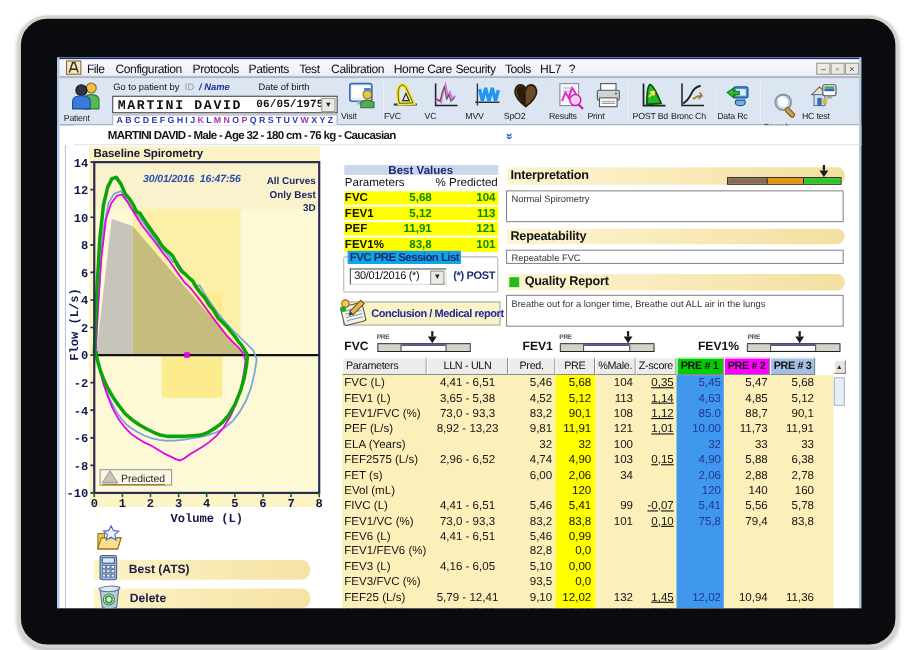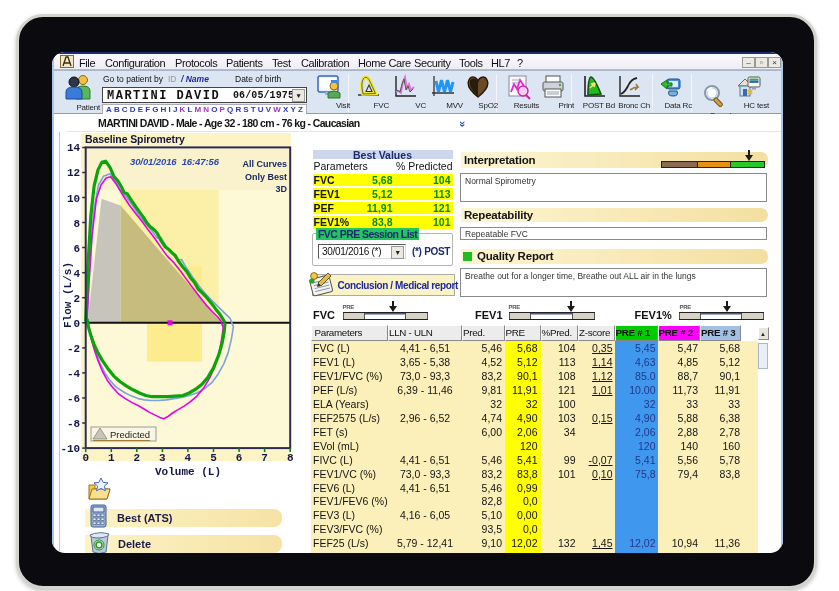--- a/index.html
+++ b/index.html
@@ -3,37 +3,37 @@
 <meta charset="utf-8">
 <style>
 html,body{margin:0;padding:0;}
 body{width:839px;height:591px;background:#ffffff;overflow:hidden;position:relative;
  font-family:"Liberation Sans",sans-serif;}
 *{box-sizing:border-box;}
 .abs{position:absolute;}
 .tablet{position:absolute;left:16px;top:14px;width:801px;height:575px;
  background:#0b0b0f;border:3px solid #d4d4ce;border-radius:27px;
  box-shadow:0 2px 4px rgba(0,0,0,0.25);}
-.screen{position:absolute;left:52px;top:52px;width:731px;height:501px;background:#ffffff;overflow:hidden;border-radius:13px;}
+.screen{position:absolute;left:52px;top:52px;width:731px;height:501px;background:#ffffff;overflow:hidden;}
 .navtop{position:absolute;left:0;top:0;width:731px;height:2px;background:#1b2d74;}
 .bl{position:absolute;left:0;top:0;width:2px;height:501px;background:#a9c7e9;}
 .br{position:absolute;right:0;top:0;width:2px;height:501px;background:#a9c7e9;}
 
 .menubar{position:absolute;left:2px;top:2px;width:727px;height:16px;
  background:linear-gradient(#f9f9fd,#ededf4);border-bottom:1px solid #b9b9c9;
  font-size:11px;color:#111;}
 .menubar span{position:absolute;top:2.5px;letter-spacing:-0.4px;}
 .appico{position:absolute;left:6px;top:1px;width:14px;height:13px;background:#f3e8c8;border:1px solid #8a6b2f;}
 .winbtn{position:absolute;top:3px;width:13px;height:11px;background:#ece9e2;border:1px solid #999;
  font-size:8px;line-height:9px;text-align:center;color:#333;}
 
 .toolbar{position:absolute;left:2px;top:18px;width:727px;height:44px;
  background:#dce6f3;border-top:1px solid #aab6cc;border-bottom:1px solid #8e9cb4;}
 .tsep{position:absolute;top:3px;width:1px;height:38px;background:#b0bcd0;border-right:1px solid #f2f6fc;}
-.tbtn{position:absolute;text-align:right;font-size:8px;color:#222;letter-spacing:-0.2px;}
+.tbtn{position:absolute;text-align:left;font-size:8px;color:#222;letter-spacing:-0.2px;}
 .tbtn .lab{position:absolute;left:0;right:0;top:29px;}
 .tbtn svg{position:absolute;left:50%;transform:translateX(-50%);top:2px;}
 .small{font-size:8.5px;color:#111;}
 .field{position:absolute;left:48px;top:15.5px;width:205px;height:16px;background:#fff;
  border:1px solid #444;
  font-family:"Liberation Mono",monospace;font-size:11px;font-weight:bold;color:#111;}
 .drop{position:absolute;right:1px;top:1px;width:13px;height:13px;background:#ece9e2;border:1px solid #999;
  font-size:7px;text-align:center;line-height:12px;color:#222;}
 .alpha{position:absolute;left:48px;top:32.5px;width:205px;height:11px;background:#fff;
  border:1px solid #aab;display:flex;justify-content:space-between;padding:0 3px;
@@ -58,36 +58,36 @@
  background:linear-gradient(90deg,#fcf3c6,#f6e2a4);}
 .ybtn .tx{position:absolute;left:32px;top:3px;font-size:11px;font-weight:bold;color:#1b1b4a;}
 
 .bvhead{position:absolute;left:260.5px;top:97.5px;width:140px;height:9.5px;background:#ccd7ee;
  font-size:10.5px;font-weight:bold;color:#1c2a6e;text-align:center;line-height:10px;}
 .bvrow{position:absolute;left:260.5px;width:140px;height:12.6px;background:#ffff00;font-size:10.5px;}
 .bvrow .n{position:absolute;left:1px;top:0px;font-weight:bold;color:#111;}
 .bvrow .v{position:absolute;right:60px;top:0px;font-weight:bold;color:#0a8a0a;}
 .bvrow .p{position:absolute;right:2px;top:0px;font-weight:bold;color:#0a8a0a;}
 .gbox{position:absolute;left:259.5px;top:181px;width:141px;height:33px;border:1px solid #b5b5b5;border-radius:2px;}
-.gtitle{position:absolute;left:264px;top:175.5px;background:#22c55e;padding:0 2px;font-size:10.5px;font-weight:bold;color:#1c2a6e;letter-spacing:-0.55px;white-space:nowrap;}
+.gtitle{position:absolute;left:264px;top:175.5px;background:#0ea5e9;padding:0 2px;font-size:10.5px;font-weight:bold;color:#1c2a6e;letter-spacing:-0.55px;white-space:nowrap;}
 .combo{position:absolute;background:#fff;border-top:1px solid #555;border-left:1px solid #555;
  border-right:1px solid #ddd;border-bottom:1px solid #ddd;font-size:10px;color:#111;letter-spacing:-0.3px;}
 .post{position:absolute;font-size:10px;font-weight:bold;color:#1c2a6e;letter-spacing:-0.3px;}
 .conc{position:absolute;left:259.5px;top:221.5px;width:143px;height:22px;background:#fbf2c6;border:1px solid #aaa;}
 .conc .tx{position:absolute;left:25px;top:5px;font-size:10px;font-weight:bold;color:#1c2a9e;letter-spacing:-0.4px;white-space:nowrap;}
 
 .glabel{position:absolute;font-size:11px;font-weight:bold;color:#111;}
 .gpre{position:absolute;font-size:6px;font-weight:bold;color:#555;letter-spacing:-0.3px;}
 .gbar{position:absolute;height:8px;border:1px solid #222;background:#fff;box-shadow:inset 0 1.5px 0 #4a54a2;}
 .gseg{position:absolute;top:0;bottom:0;background:#d6d2c6;border-left:1px solid #555;border-right:1px solid #555;}
 .garrow{position:absolute;width:0;height:0;border-left:4px solid transparent;border-right:4px solid transparent;border-top:6px solid #1a1a1a;}
 .gstem{position:absolute;width:2px;height:5px;background:#1a1a1a;}
 
 .thdr{position:absolute;top:273px;height:15.5px;background:#ececec;border:1px solid #888;
- border-top-color:#fff;border-left-color:#fff;font-size:9.8px;color:#111;line-height:14.5px;letter-spacing:-0.3px;}
+ border-top-color:#fff;border-left-color:#fff;font-size:9.8px;color:#111;text-align:center;line-height:14.5px;letter-spacing:-0.3px;}
 .tblarea{position:absolute;left:258.5px;top:288.5px;width:447px;height:212.5px;background:#fbf0ba;}
 .tcol-yellow{position:absolute;left:194px;top:0;width:36px;height:212.5px;background:#ffff00;}
 .tcol-blue{position:absolute;left:304px;top:0;width:43px;height:212.5px;background:#3f97ee;}
 .trow{position:absolute;left:0;width:447px;height:14.24px;font-size:10.5px;color:#141414;}
 .trow span{position:absolute;top:1.5px;}
 .c0{left:2.5px;}
 .c1{left:77.5px;width:74px;text-align:center;}
 .c2{right:255.5px;}
 .c3{right:220px;}
 .c4{right:182px;}
@@ -497,21 +497,21 @@
     <div class="gbar" style="left:627px;top:260px;width:85px">
       <div class="gseg" style="left:-1px;width:21.9px"></div>
       <div class="gseg" style="right:-1px;width:23px"></div>
     </div>
     <div class="garrow" style="left:671.025px;top:254px"></div>
     <div class="gstem" style="left:674.025px;top:249px"></div>
 <div class="thdr" style="left:258.5px;width:77.5px;background:#ececec;padding-left:3px;text-align:left;">Parameters</div>
 <div class="thdr" style="left:336px;width:74px;background:#ececec;">LLN - ULN</div>
 <div class="thdr" style="left:410px;width:42.5px;background:#ececec;">Pred.</div>
 <div class="thdr" style="left:452.5px;width:36px;background:#ececec;">PRE</div>
-<div class="thdr" style="left:488.5px;width:37.5px;background:#ececec;">%Pred.</div>
+<div class="thdr" style="left:488.5px;width:37.5px;background:#ececec;">%Male.</div>
 <div class="thdr" style="left:526px;width:36.5px;background:#ececec;">Z-score</div>
 <div class="thdr" style="left:562.5px;width:43px;background:#00cc00;font-weight:bold;">PRE # 1</div>
 <div class="thdr" style="left:605.5px;width:42.5px;background:#ff00ff;font-weight:bold;">PRE # 2</div>
 <div class="thdr" style="left:648px;width:41px;background:#a3bfe3;font-weight:bold;">PRE # 3</div>
 <div class="tblarea">
 <div class="tcol-yellow"></div>
       <div class="tcol-blue"></div>
 <div class="trow" style="top:0.00px">
 <span class="c0">FVC (L)</span>
 <span class="c1">4,41 - 6,51</span>
@@ -540,21 +540,21 @@
 <span class="c2">83,2</span>
 <span class="c3">90,1</span>
 <span class="c4">108</span>
 <span class="c5">1,12</span>
 <span class="c6">85.0</span>
 <span class="c7">88,7</span>
 <span class="c8">90,1</span>
 </div>
 <div class="trow" style="top:41.85px">
 <span class="c0">PEF (L/s)</span>
-<span class="c1">6,39 - 11,46</span>
+<span class="c1">8,92 - 13,23</span>
 <span class="c2">9,81</span>
 <span class="c3">11,91</span>
 <span class="c4">121</span>
 <span class="c5">1,01</span>
 <span class="c6">10.00</span>
 <span class="c7">11,73</span>
 <span class="c8">11,91</span>
 </div>
 <div class="trow" style="top:55.80px">
 <span class="c0">ELA (Years)</span>

